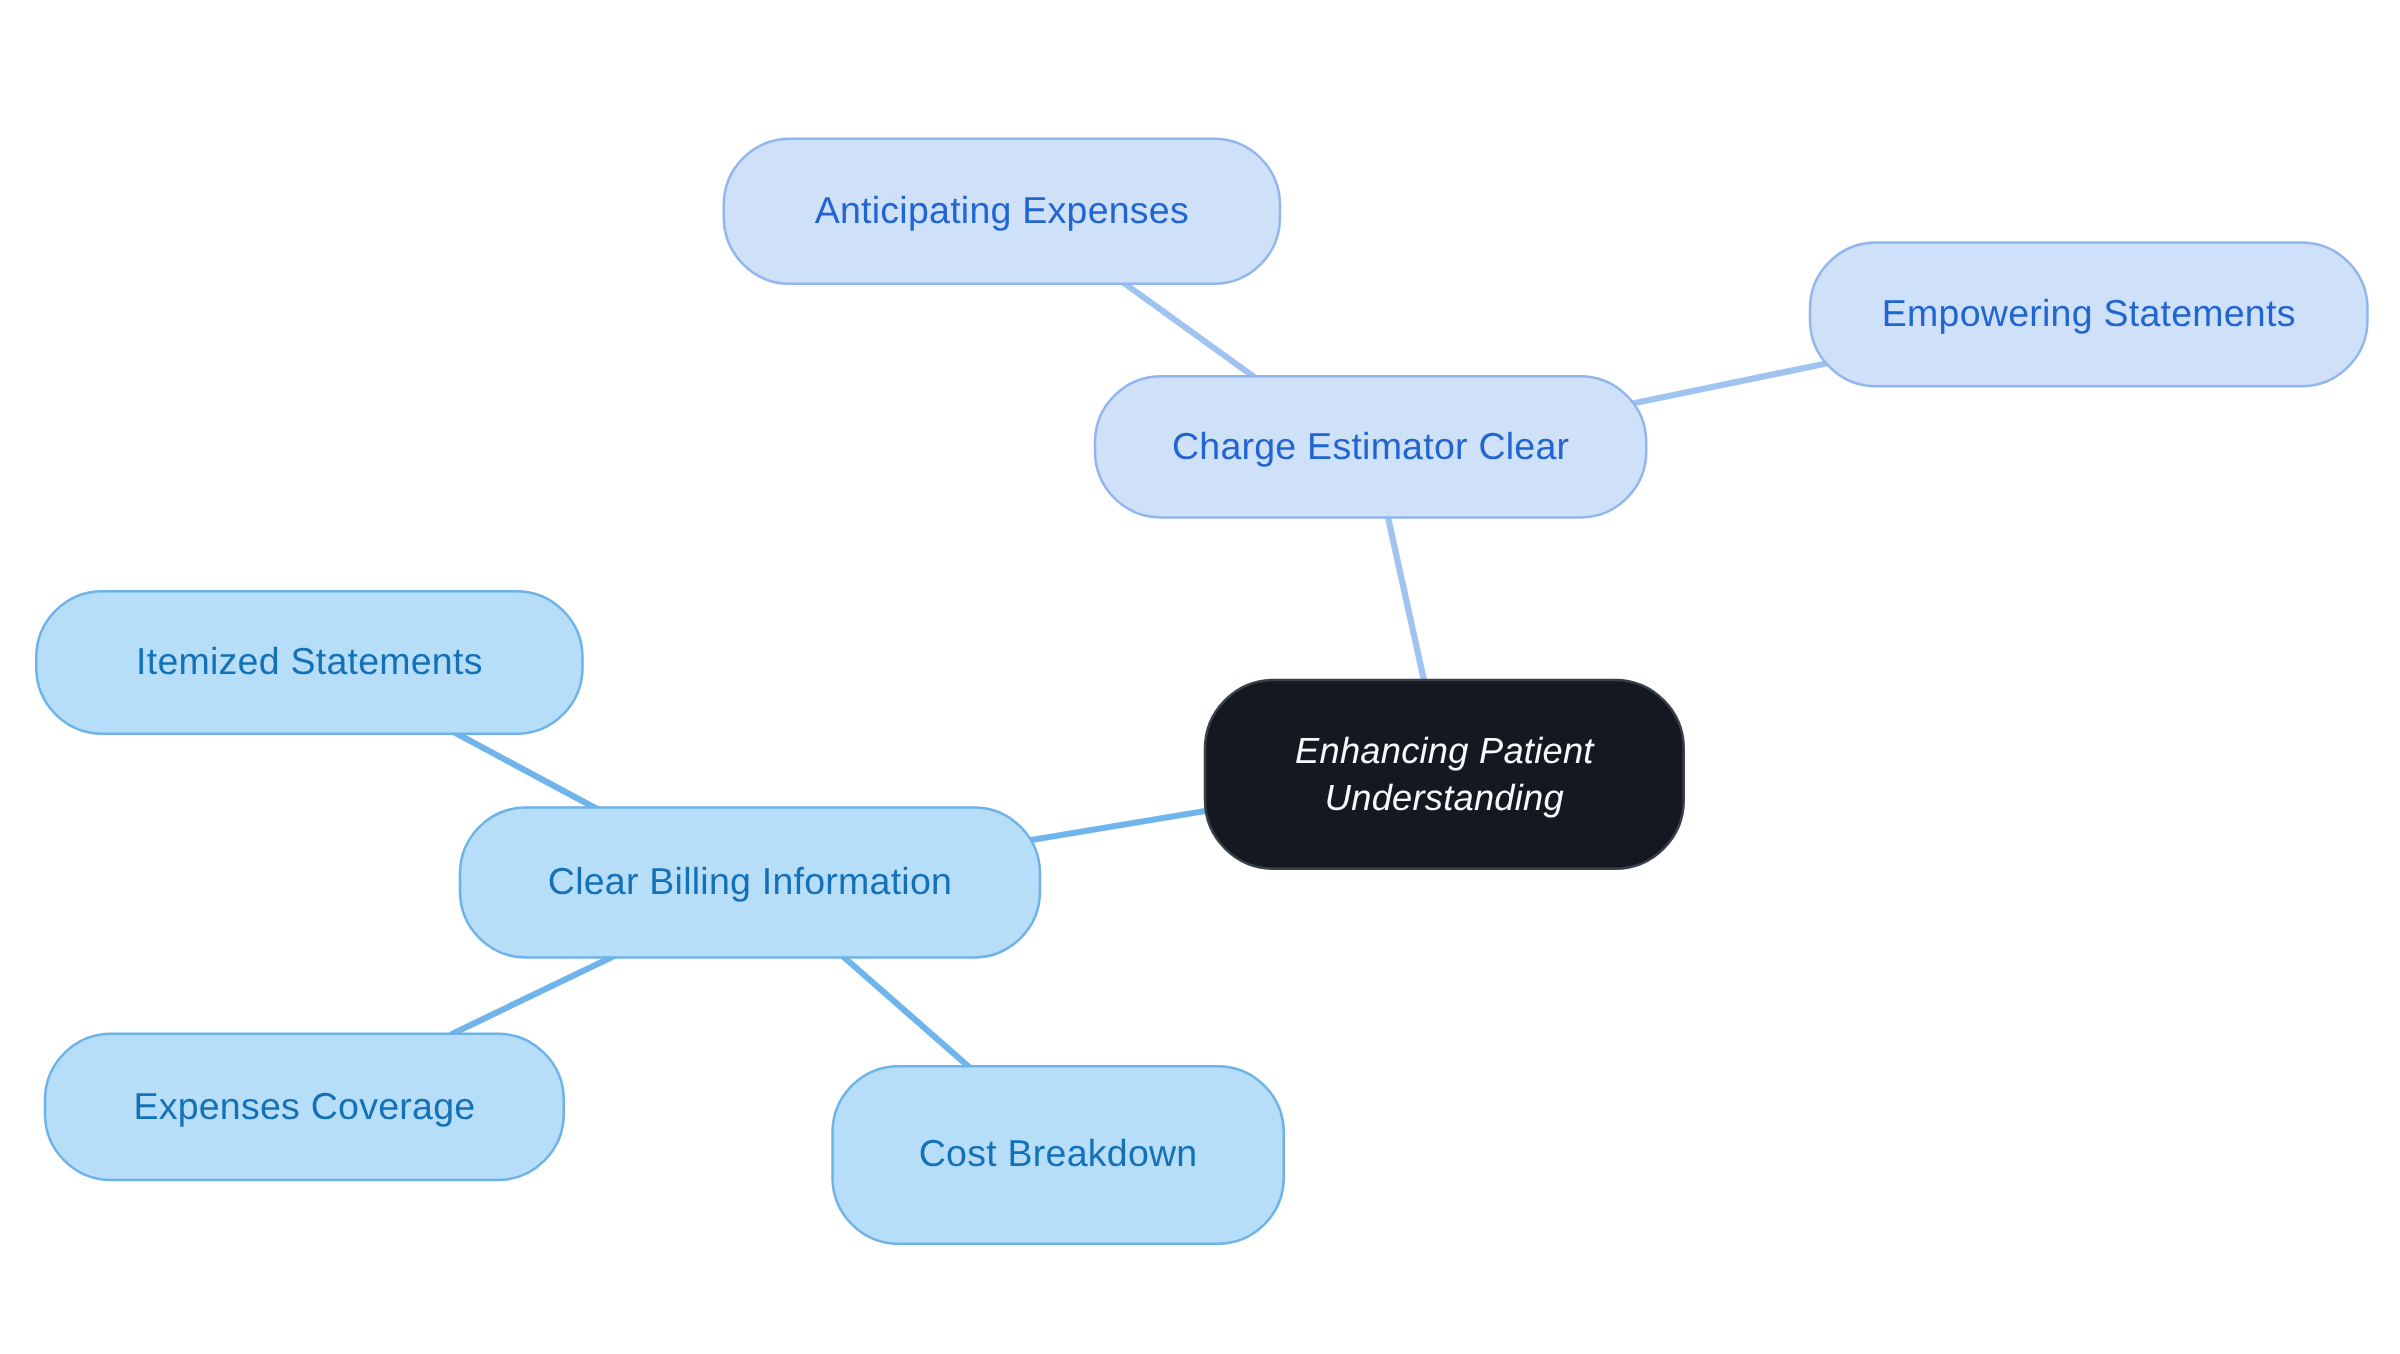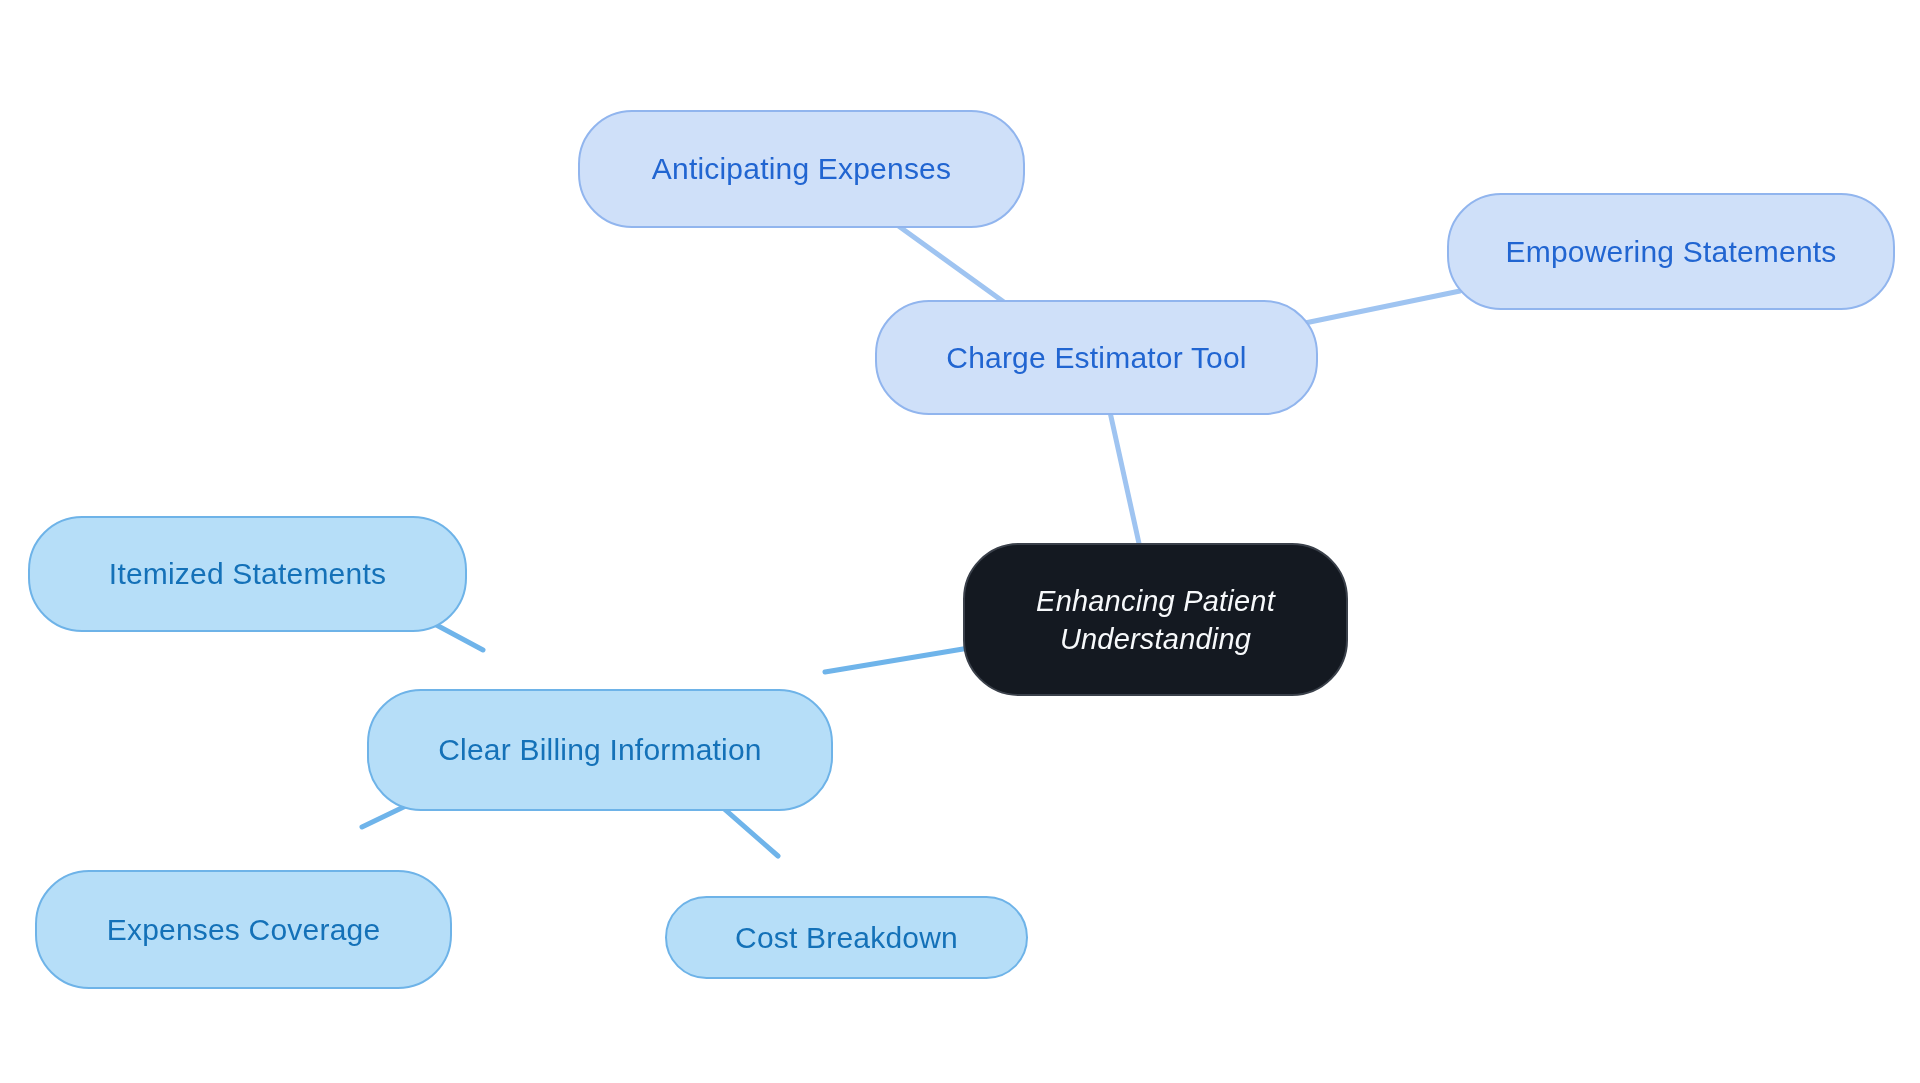--- a/index.html
+++ b/index.html
@@ -42,21 +42,20 @@
   .style-branch_a {
     background: var(--a-fill);
     border: 2.5px solid var(--a-border);
     color: var(--a-text);
     text-align: center;
   }
   .style-branch_b {
     background: var(--b-fill);
     border: 2.5px solid var(--b-border);
     color: var(--b-text);
-    margin-top: 44px;
   }
   .style-root {
     background: var(--root-fill);
     border: 2.5px solid var(--root-border);
     color: var(--root-text);
     border-radius: 56px;
     font-size: 29px;
     line-height: 38px;
     font-weight: 400;
     font-style: italic;
@@ -79,36 +78,36 @@
 
   <div class="node style-branch_a" style="left: 578px; top: 110px; width: 447px; height: 118px;">
     <span class="node-label">Anticipating Expenses</span>
   </div>
 
   <div class="node style-branch_a" style="left: 1447px; top: 193px; width: 448px; height: 117px;">
     <span class="node-label">Empowering Statements</span>
   </div>
 
   <div class="node style-branch_a" style="left: 875px; top: 300px; width: 443px; height: 115px;">
-    <span class="node-label">Charge Estimator Tool</span>
+    <span class="node-label">Charge Estimator Clear</span>
   </div>
 
   <div class="node style-root" style="left: 963px; top: 543px; width: 385px; height: 153px;">
     <span class="node-label">Enhancing Patient Understanding</span>
   </div>
 
   <div class="node style-branch_b" style="left: 28px; top: 472px; width: 439px; height: 116px;">
     <span class="node-label">Itemized Statements</span>
   </div>
 
   <div class="node style-branch_b" style="left: 367px; top: 645px; width: 466px; height: 122px;">
     <span class="node-label">Clear Billing Information</span>
   </div>
 
   <div class="node style-branch_b" style="left: 35px; top: 826px; width: 417px; height: 119px;">
     <span class="node-label">Expenses Coverage</span>
   </div>
 
-  <div class="node style-branch_b" style="left: 665px; top: 852px; width: 363px; height: 83px;">
+  <div class="node style-branch_b" style="left: 665px; top: 852px; width: 363px; height: 144px;">
     <span class="node-label">Cost Breakdown</span>
   </div>
 
 </div>
 
 </body></html>

